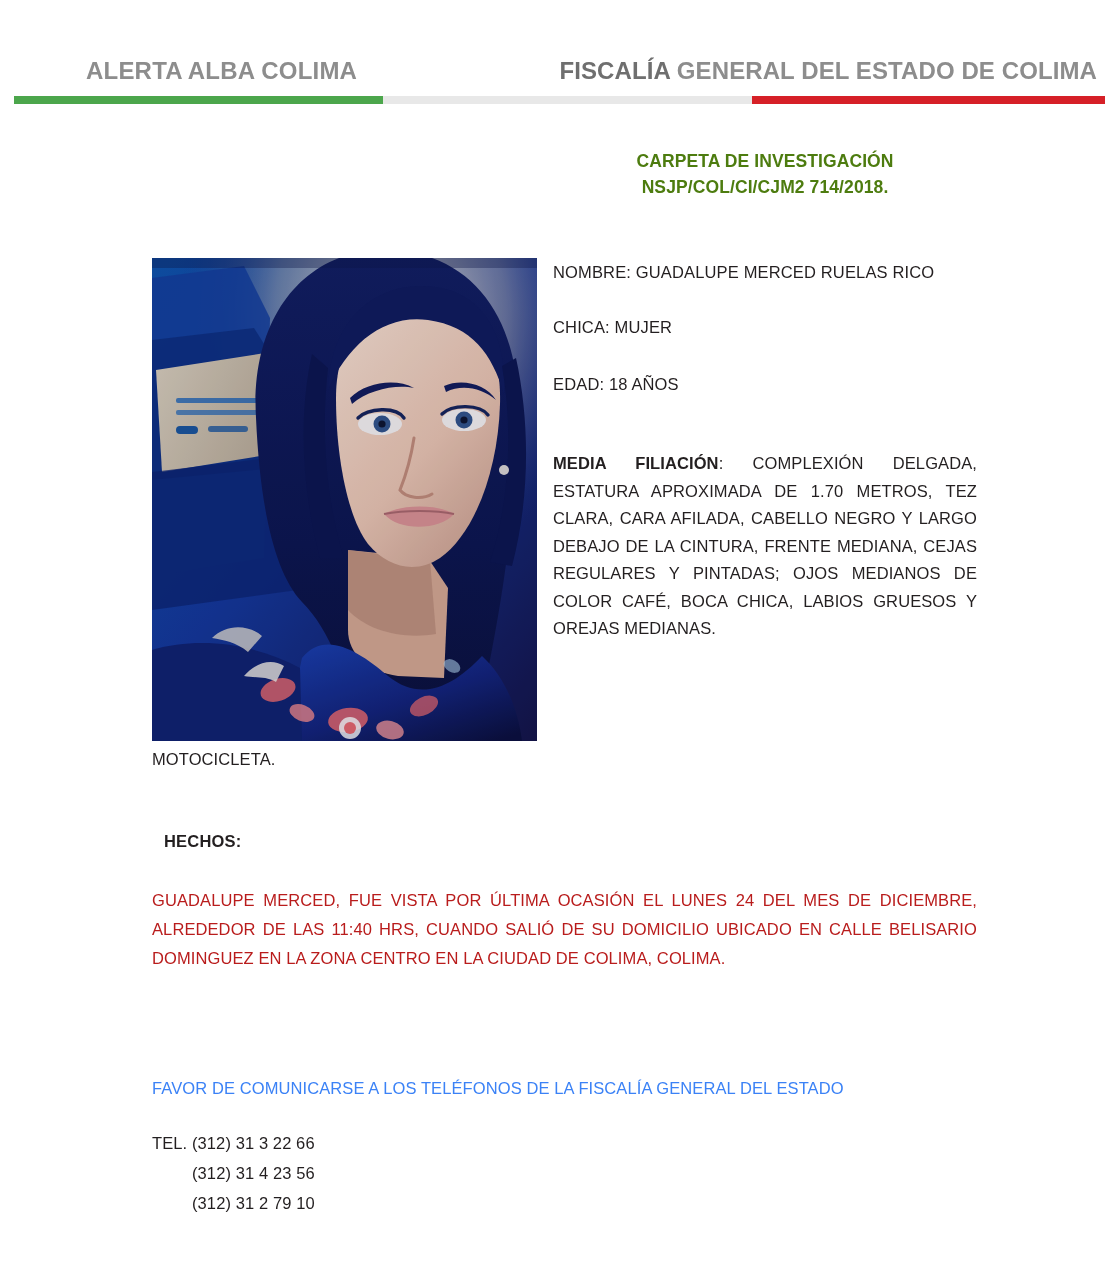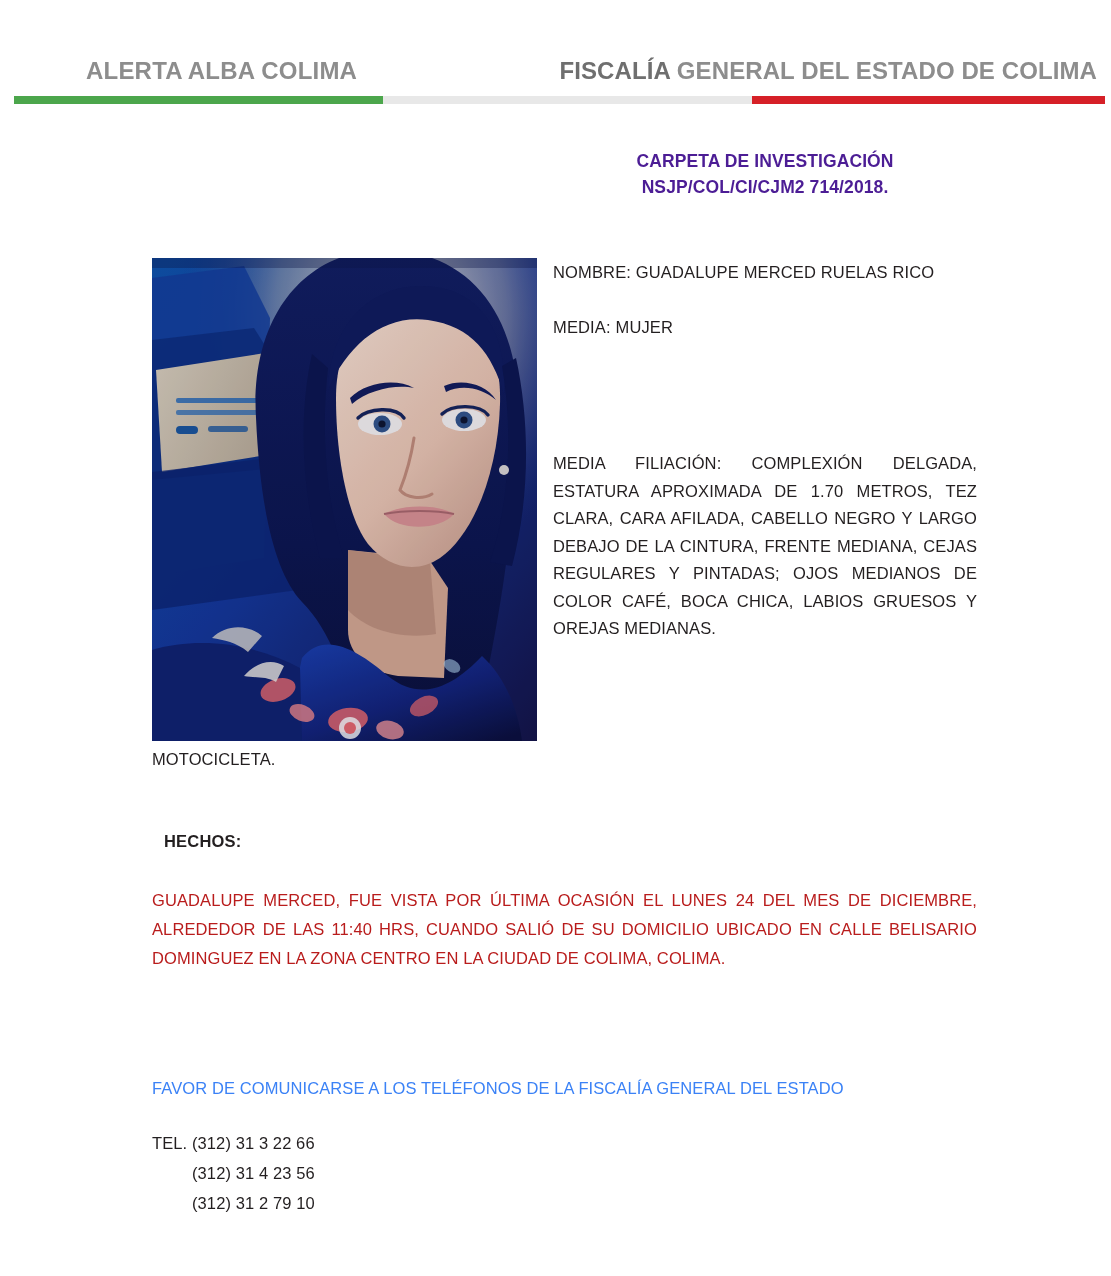--- a/index.html
+++ b/index.html
@@ -74,21 +74,21 @@
   .carpeta {
     position: absolute;
     left: 545px;
     top: 148px;
     width: 440px;
     text-align: center;
     font-weight: 700;
     font-size: 17.5px;
     line-height: 26px;
     letter-spacing: 0.1px;
-    color: #4c1d95;
+    color: #4d7c0f;
   }
 
   
   .photo {
     position: absolute;
     left: 152px;
     top: 258px;
     width: 385px;
     height: 483px;
     overflow: hidden;
@@ -115,21 +115,21 @@
     position: absolute;
     left: 553px;
     width: 424px;
     font-size: 16.5px;
     line-height: 27.5px;
     letter-spacing: 0.1px;
     text-align: justify;
     text-align-last: left;
     color: #231f20;
   }
-  .para-justify b { font-weight: 400; }
+  .para-justify b { font-weight: 700; }
   .p-filiacion { top: 450px; }
   .p-senas     { top: 661px; }
 
   .senas-tail {
     position: absolute;
     left: 152px;
     top: 750px;
     font-size: 16.5px;
     letter-spacing: 0.1px;
     color: #231f20;
@@ -304,23 +304,26 @@
       <rect x="0" y="0" width="385" height="483" fill="#1431a0" opacity="0.10"></rect>
       <rect x="0" y="0" width="385" height="10" fill="#0b1444" opacity="0.35"></rect>
     </svg>
   </div>
 
   <div class="field f-nombre">
     <b>NOMBRE:</b><span> GUADALUPE MERCED RUELAS RICO</span>
   </div>
 
   <div class="field f-sexo">
-    <b>MEDIA:</b><span> MUJER</span>
-  </div>
-
+    <b>CHICA:</b><span> MUJER</span>
+  </div>
+
+  <div class="field f-edad">
+    <b>EDAD:</b><span> 18 AÑOS</span>
+  </div>
 
   <div class="para-justify p-filiacion">
     <b>MEDIA FILIACIÓN</b><span>: COMPLEXIÓN DELGADA, ESTATURA APROXIMADA DE 1.70 METROS, TEZ CLARA, CARA AFILADA, CABELLO NEGRO Y LARGO DEBAJO DE LA CINTURA, FRENTE MEDIANA, CEJAS REGULARES Y PINTADAS; OJOS MEDIANOS DE COLOR CAFÉ, BOCA CHICA, LABIOS GRUESOS Y OREJAS MEDIANAS.</span>
   </div>
 
 
   <div class="senas-tail">MOTOCICLETA.</div>
 
   <div class="hechos-label">HECHOS:</div>
   <div class="hechos-body">GUADALUPE MERCED, FUE VISTA POR ÚLTIMA OCASIÓN EL LUNES 24 DEL MES DE DICIEMBRE, ALREDEDOR DE LAS 11:40 HRS, CUANDO SALIÓ DE SU DOMICILIO UBICADO EN CALLE BELISARIO DOMINGUEZ EN LA ZONA CENTRO EN LA CIUDAD DE COLIMA, COLIMA.</div>

